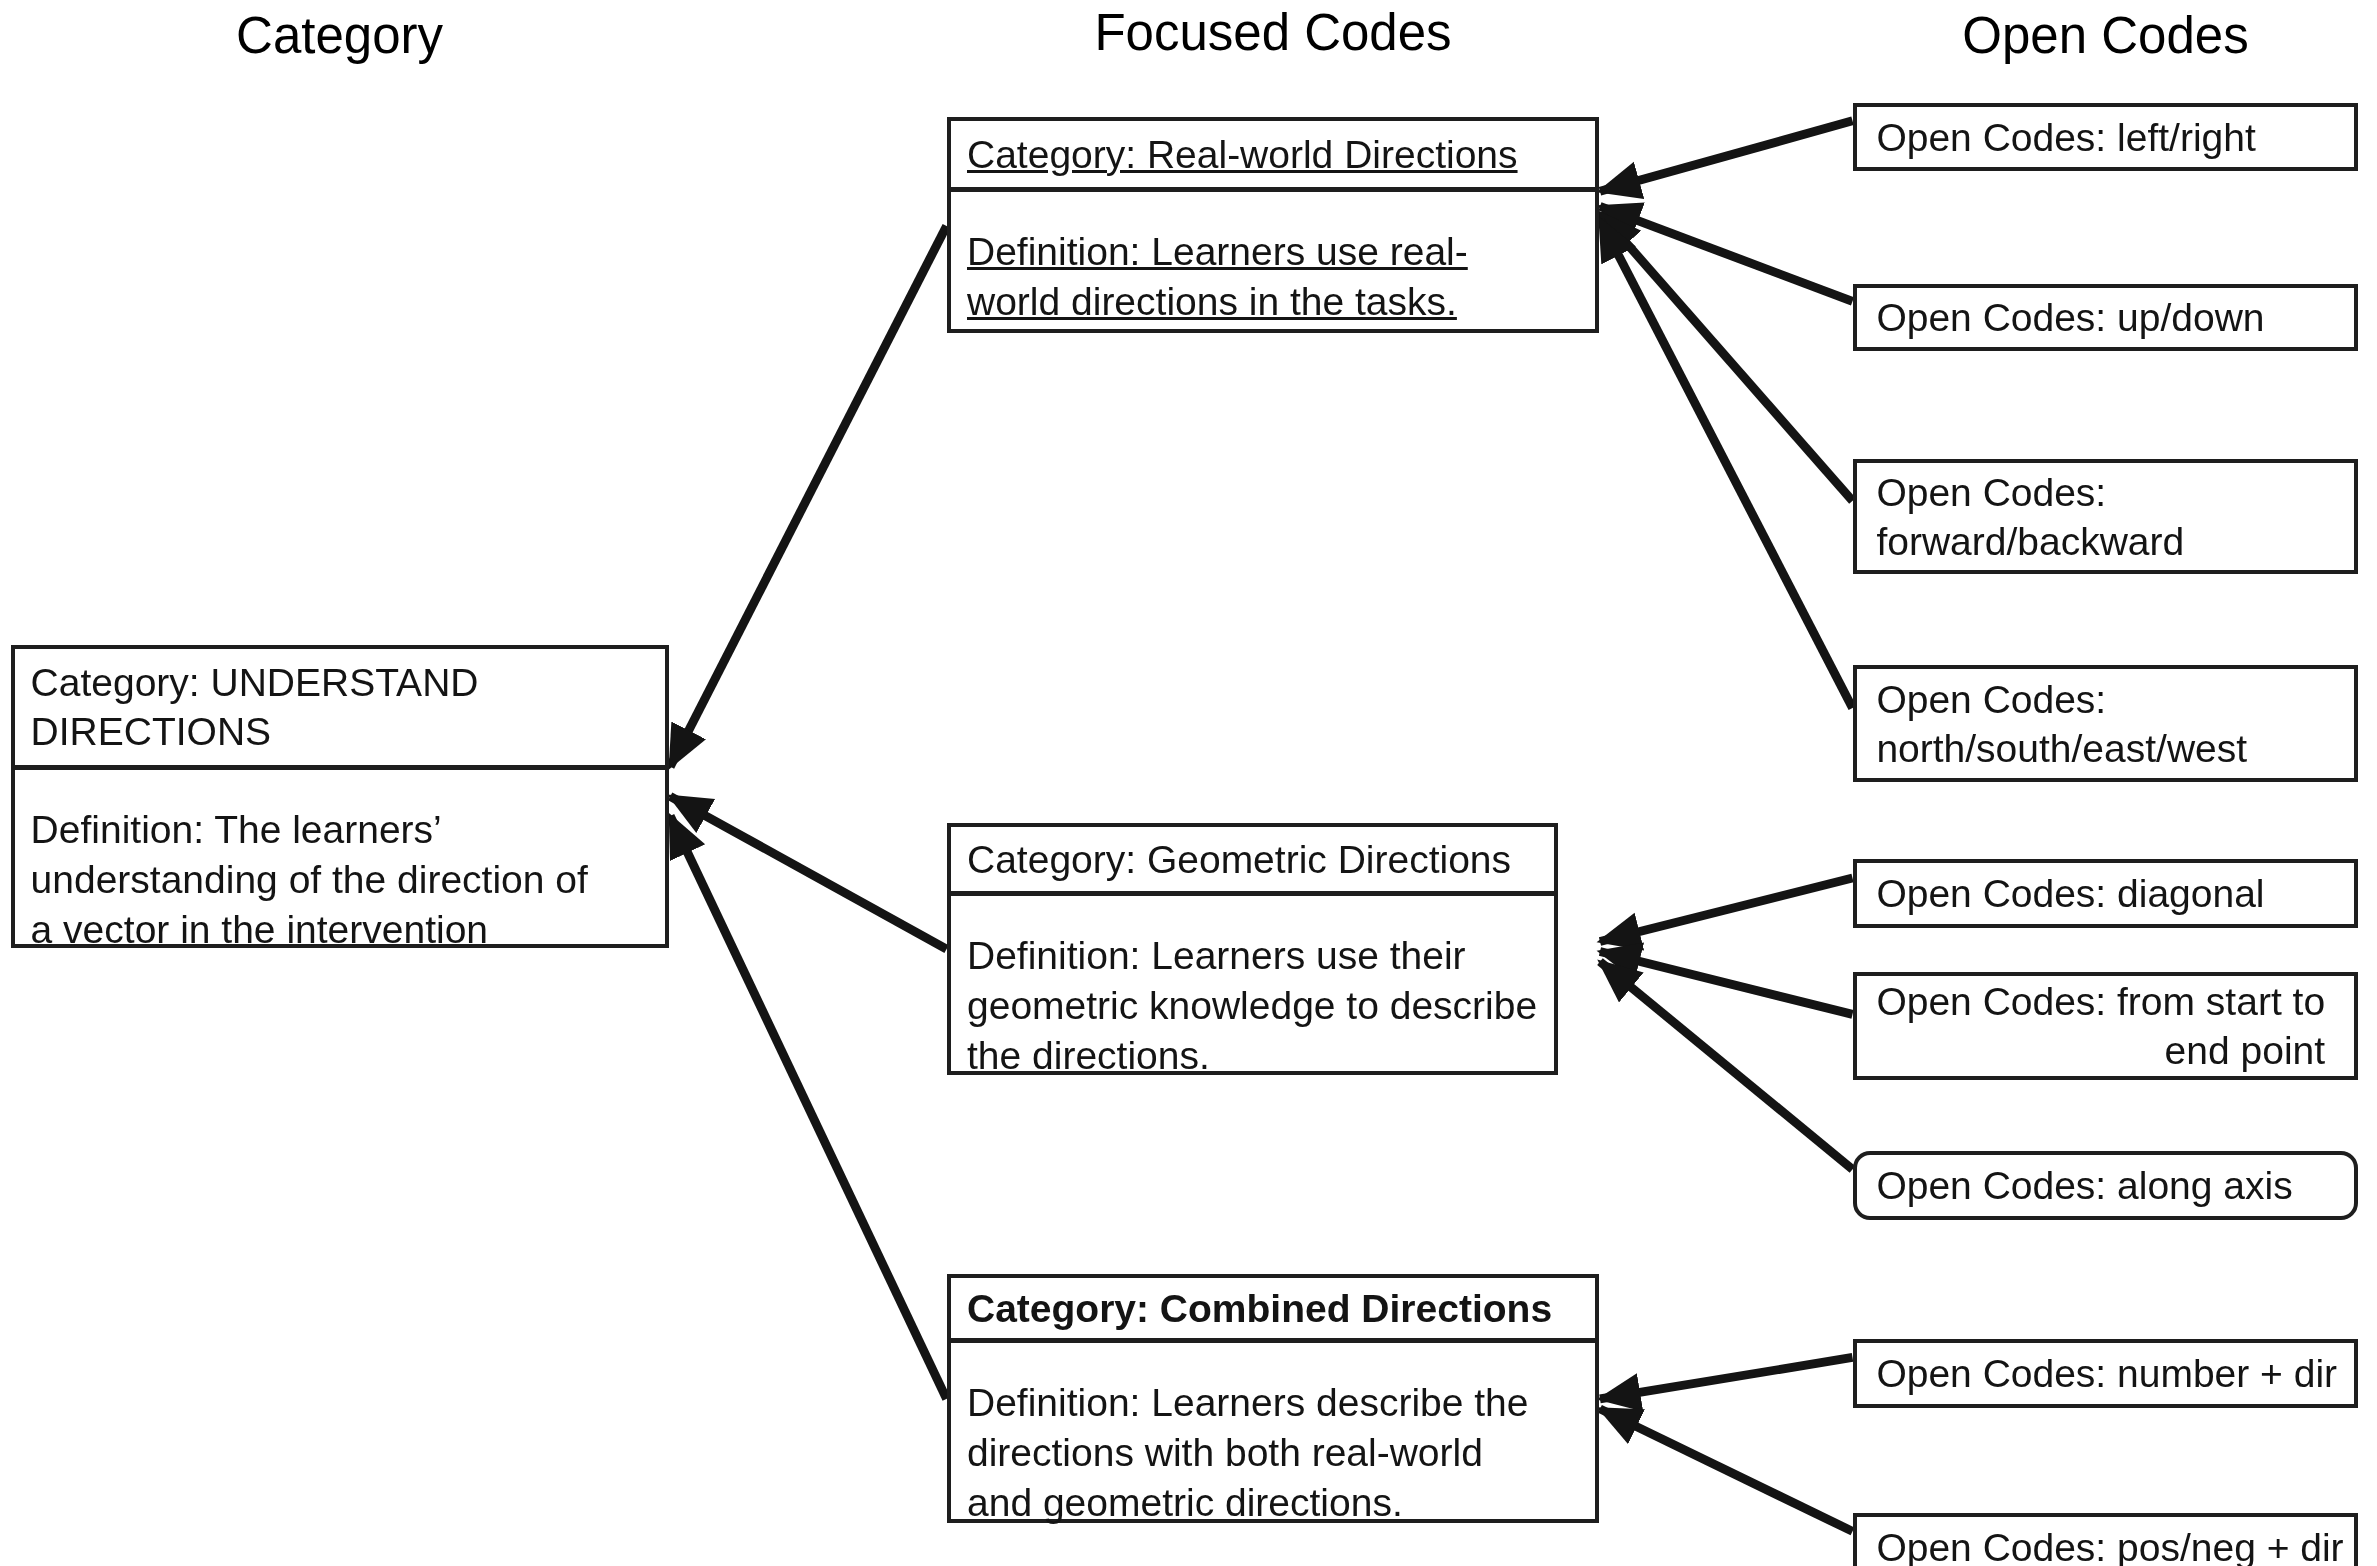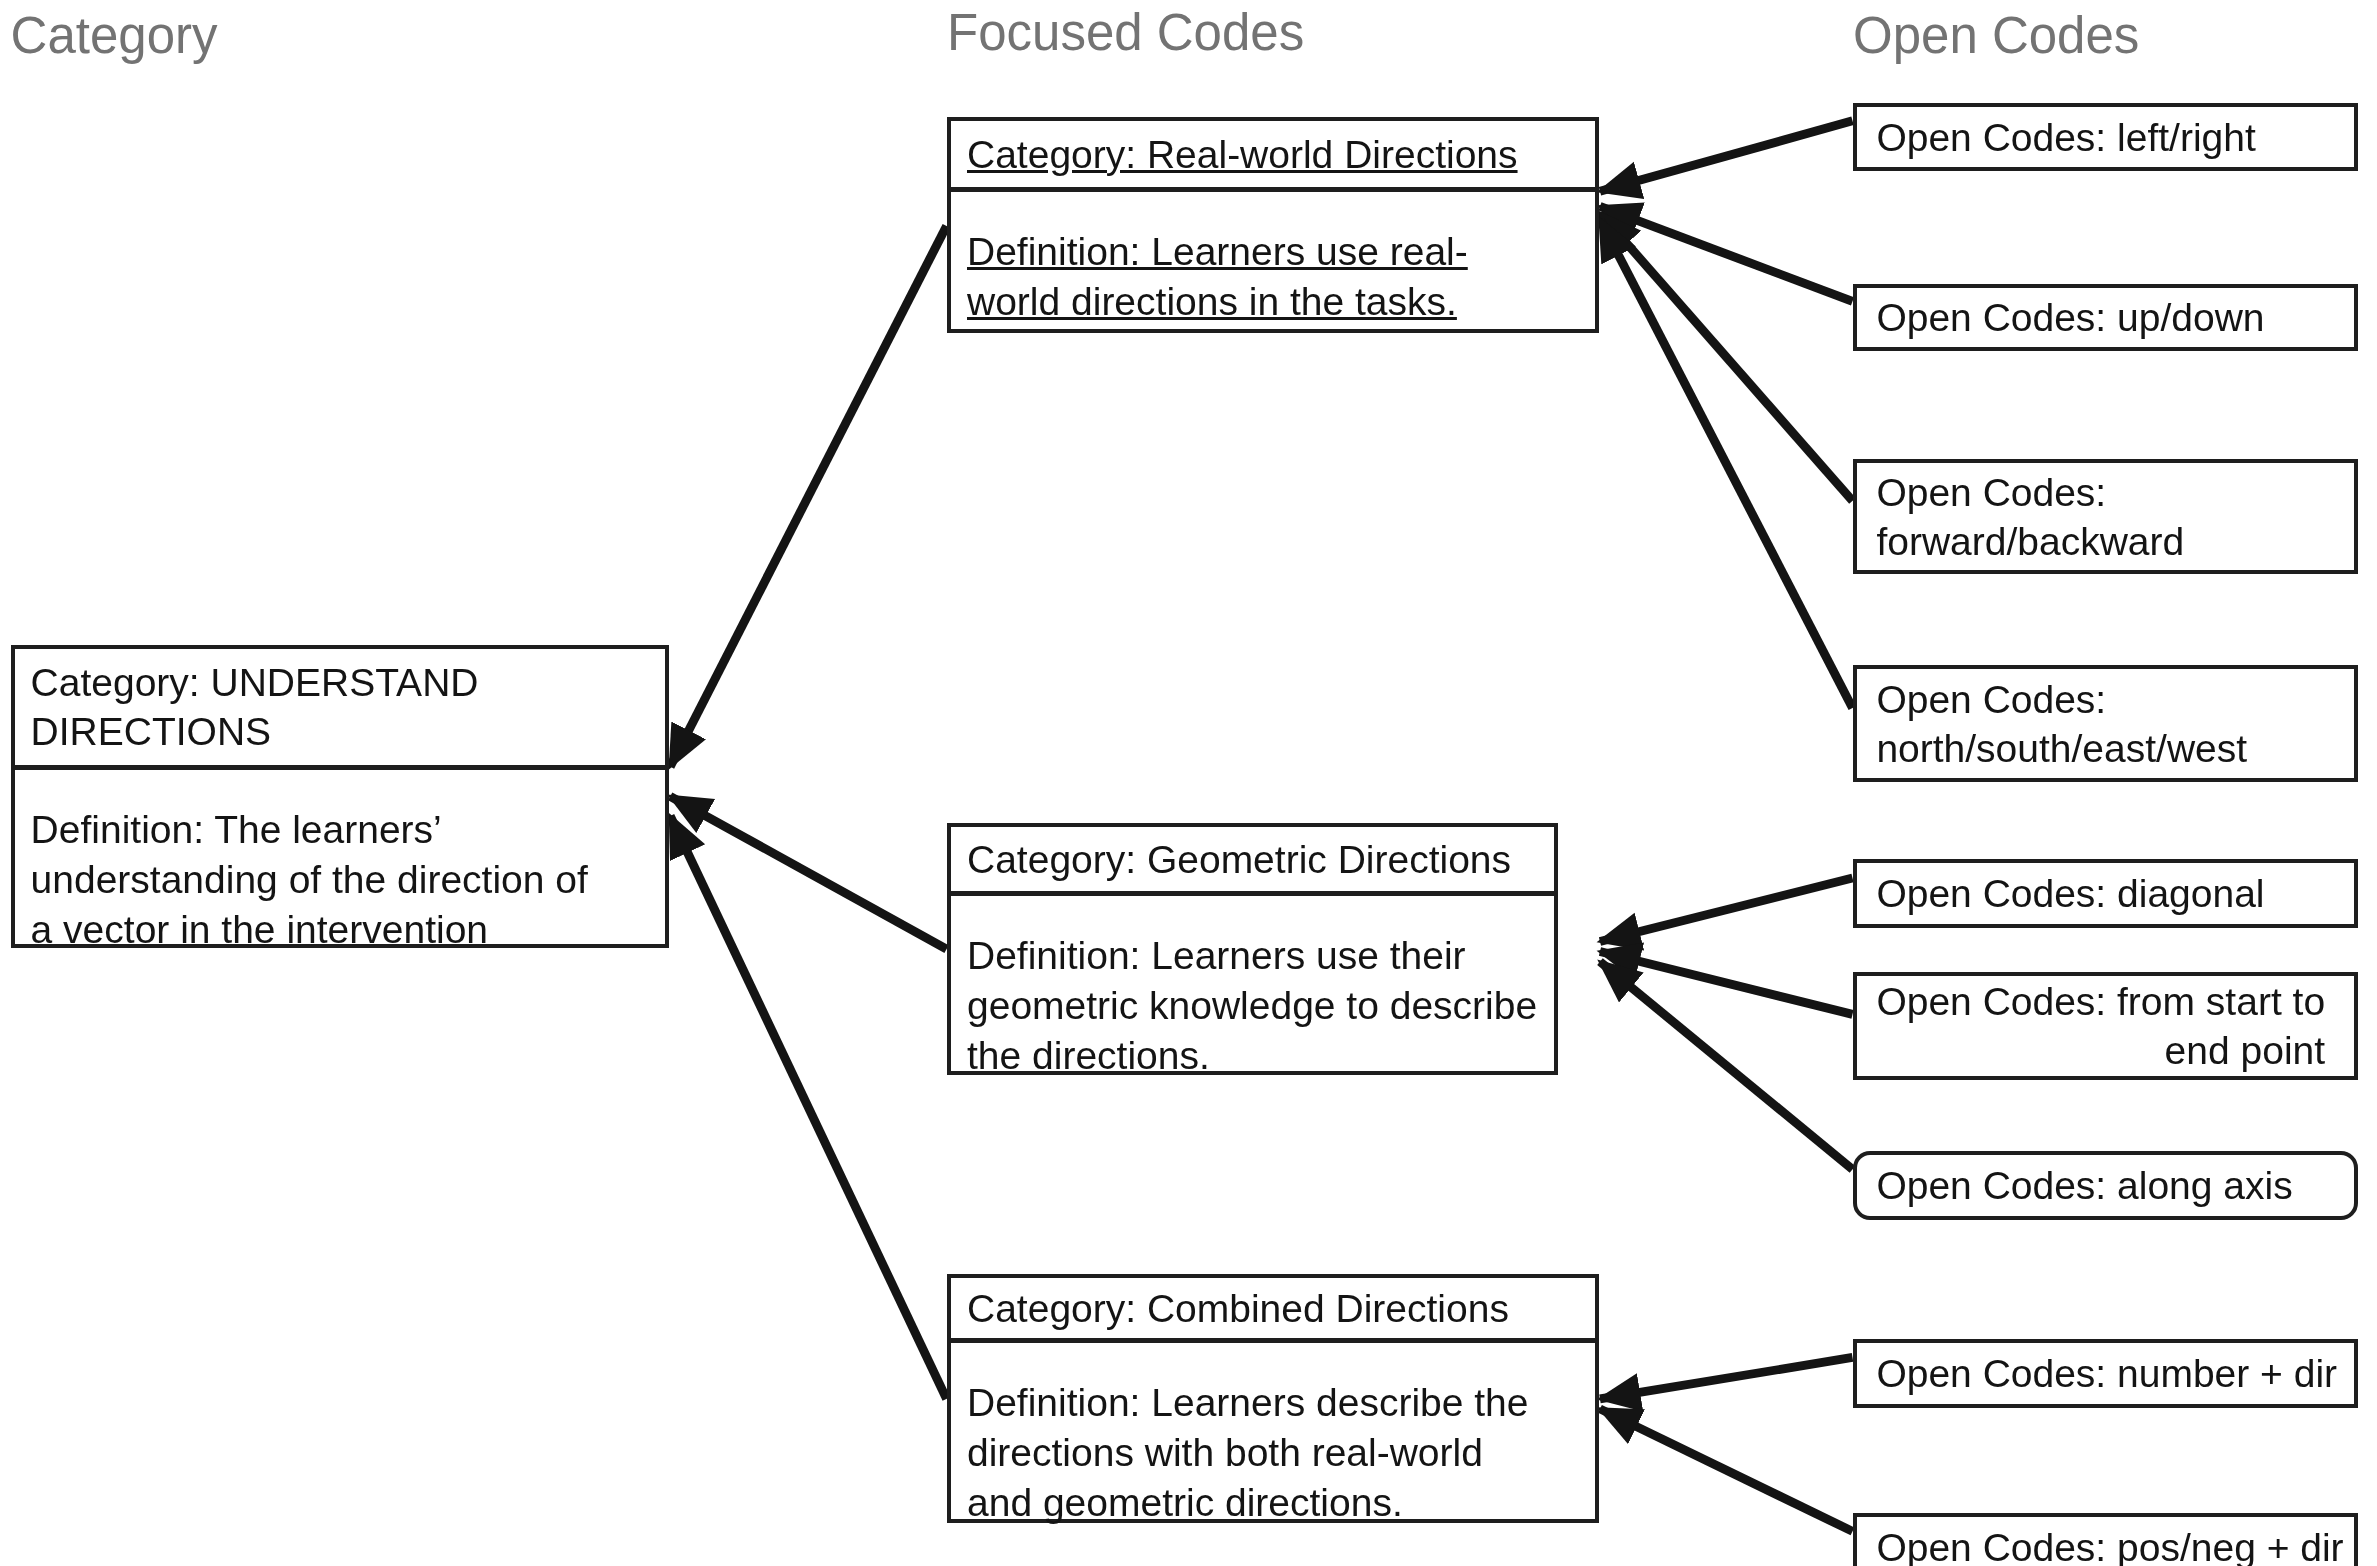--- a/index.html
+++ b/index.html
@@ -9,21 +9,22 @@
     height: 1567px;
     background: #ffffff;
     font-family: "Liberation Sans", sans-serif;
     color: #141414;
     overflow: hidden;
   }
   .col-header {
     position: absolute;
     font-size: 51px;
     line-height: 62px;
-    color: #737373;
+    text-align: center;
+    color: #000000;
     white-space: nowrap;
   }
   .node {
     position: absolute;
     box-sizing: border-box;
     border: 4.4px solid #1e1e1e;
     background: #ffffff;
   }
   .node .title {
     box-sizing: border-box;
@@ -71,21 +72,21 @@
   #hdr-open     { left: 1853px; top: 5.3px; width: 505px; }
 
   #node-category { left: 10.6px; top: 645px; width: 658px; height: 303px; }
   #node-category .title { height: 121px; }
 
   #node-focused-1 { left: 947px; top: 117px;  width: 652px; height: 216px; text-decoration: underline; }
   #node-focused-1 .title { height: 71px; }
   #node-focused-2 { left: 947px; top: 823px;  width: 611px; height: 252px; }
   #node-focused-2 .title { height: 69px; }
   #node-focused-3 { left: 947px; top: 1274px; width: 652px; height: 249px; }
-  #node-focused-3 .title { height: 65px; }
+  #node-focused-3 .title { height: 65px; font-weight: bold; }
 
   #node-open-1 { left: 1853px; top: 87px;   width: 505px; height: 68px;  }
   #node-open-2 { left: 1853px; top: 268px;  width: 505px; height: 67px;  }
   #node-open-3 { left: 1853px; top: 443px;  width: 505px; height: 115px; }
   #node-open-4 { left: 1853px; top: 649px;  width: 505px; height: 117px; }
   #node-open-5 { left: 1853px; top: 843px;  width: 505px; height: 69px;  }
   #node-open-6 { left: 1853px; top: 956px; width: 505px; height: 108px; text-align: right; }
   #node-open-7 { left: 1853px; top: 1135px; width: 505px; height: 69px; border-radius: 17px;  }
   #node-open-8 { left: 1853px; top: 1323px; width: 505px; height: 69px;  }
   #node-open-9 { left: 1853px; top: 1497px; width: 505px; height: 69px;  }

